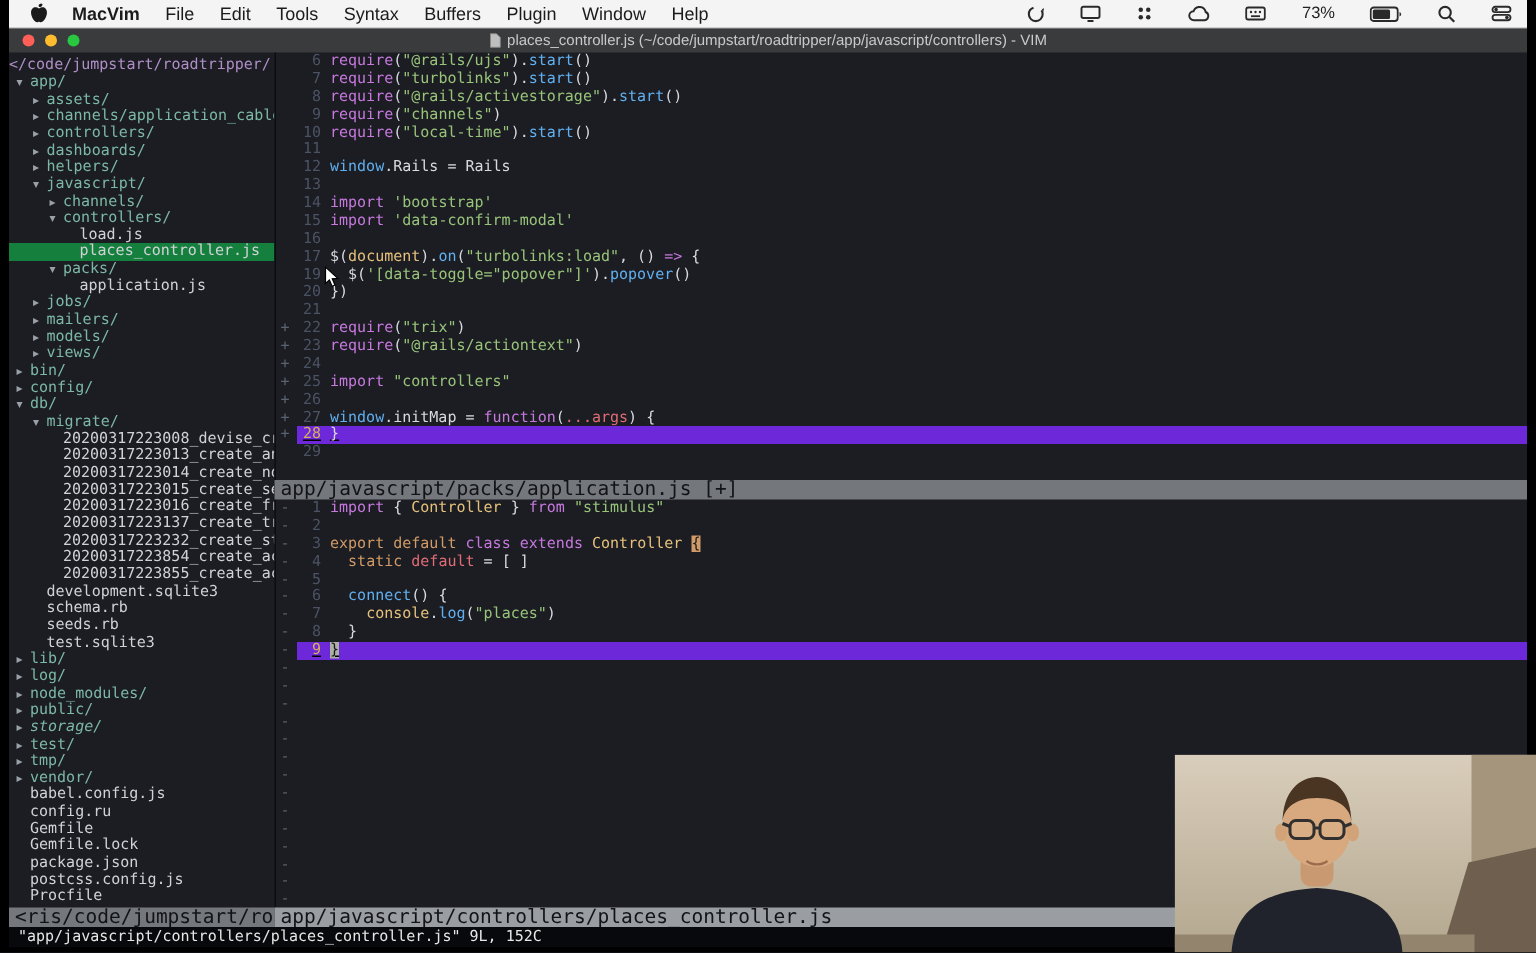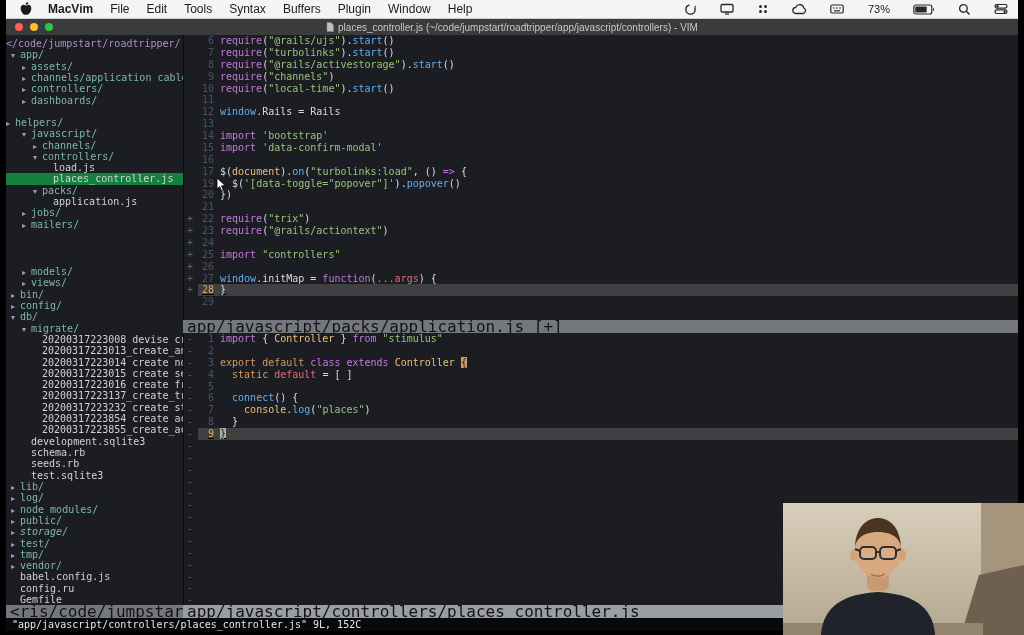--- a/index.html
+++ b/index.html
@@ -45,29 +45,29 @@
   .gutter{position:absolute;left:0;top:0;width:14px;height:100%;}
   .gmark{position:absolute;left:3px;width:11px;height:11.875px;line-height:11.875px;
     font-family:"DejaVu Sans Mono","Liberation Mono",monospace;font-size:10px;color:#5b6270;}
   .win{position:absolute;left:14px;right:0;}
   .win-top{top:0;height:285px;overflow:hidden;}
   .win-bottom{top:298px;bottom:0;overflow:hidden;}
   .code-row{height:11.875px;line-height:11.875px;display:flex;white-space:pre;
     font-family:"DejaVu Sans Mono","Liberation Mono",monospace;font-size:10px;}
   .code-row .lnum{width:16px;flex:none;text-align:right;padding-right:6px;color:#4b5363;}
   .code-row .code{white-space:pre;color:#d7dae0;}
-  .code-row.cur{background:#404040;text-decoration:underline;}
+  .code-row.cur{background:#6d28d9;text-decoration:underline;}
   .code-row.cur .lnum{color:#d8b05a;}
   .c-kw{color:#c678dd;} .c-str{color:#98c379;} .c-fn{color:#61afef;}
   .c-id{color:#e5c07b;} .c-arg{color:#e06c75;} .c-fg{color:#d7dae0;} .c-ex{color:#d19a66;}
   .c-match{background:#d19a66;color:#1b1d23;}
   .c-cursor{background:#aab0a2;color:#15171c;}
 
   .statusline{position:absolute;height:13px;line-height:13px;font-family:"DejaVu Sans Mono","Liberation Mono",monospace;
-    font-size:16px;color:#121317;padding-left:4px;box-sizing:border-box;overflow:hidden;white-space:pre;text-decoration:underline;}
+    font-size:13px;color:#121317;padding-left:4px;box-sizing:border-box;overflow:hidden;white-space:pre;}
   .sl-top{left:177px;right:0;top:320px;background:#74777c;}
   .sl-tree{left:0;width:177px;top:605px;background:#74777c;}
   .sl-bottom{left:177px;right:0;top:605px;background:#9a9da2;}
   .cmdline{position:absolute;left:0;right:0;top:618px;height:13px;line-height:13px;background:#08090c;
     color:#e6e6e6;font-family:"DejaVu Sans Mono","Liberation Mono",monospace;font-size:10px;padding-left:6px;white-space:pre;}
 
   
   .webcam{position:absolute;left:783px;top:503px;width:241px;height:132px;z-index:60;overflow:hidden;}
   .pointer{position:absolute;left:216px;top:177px;z-index:70;}
 </style>
@@ -167,31 +167,31 @@
   </div>
 
   <div class="nerdtree">
     <div class="tree-row root mono"><span class="rootlbl">&lt;/code/jumpstart/roadtripper/</span></div>
     <div>
         <div class="tree-row mono" style="padding-left: 5px;"><span class="arrow">▾</span><span class="dir">app/</span></div>
         <div class="tree-row mono" style="padding-left: 16px;"><span class="arrow">▸</span><span class="dir">assets/</span></div>
         <div class="tree-row mono" style="padding-left: 16px;"><span class="arrow">▸</span><span class="dir">channels/application_cable/</span></div>
         <div class="tree-row mono" style="padding-left: 16px;"><span class="arrow">▸</span><span class="dir">controllers/</span></div>
         <div class="tree-row mono" style="padding-left: 16px;"><span class="arrow">▸</span><span class="dir">dashboards/</span></div>
-        <div class="tree-row mono" style="padding-left: 0; margin-top: 11px;"><span class="arrow">▸</span><span class="dir">helpers/</span></div>
+        <div class="tree-row mono" style="padding-left: 16px;"><span class="arrow">▸</span><span class="dir">helpers/</span></div>
         <div class="tree-row mono" style="padding-left: 16px;"><span class="arrow">▾</span><span class="dir">javascript/</span></div>
         <div class="tree-row mono" style="padding-left: 27px;"><span class="arrow">▸</span><span class="dir">channels/</span></div>
         <div class="tree-row mono" style="padding-left: 27px;"><span class="arrow">▾</span><span class="dir">controllers/</span></div>
         <div class="tree-row mono" style="padding-left: 38px;"><span class="arrow"> </span><span class="file">load.js</span></div>
         <div class="tree-row mono sel" style="padding-left: 38px;"><span class="arrow"> </span><span class="file">places_controller.js</span></div>
         <div class="tree-row mono" style="padding-left: 27px;"><span class="arrow">▾</span><span class="dir">packs/</span></div>
         <div class="tree-row mono" style="padding-left: 38px;"><span class="arrow"> </span><span class="file">application.js</span></div>
         <div class="tree-row mono" style="padding-left: 16px;"><span class="arrow">▸</span><span class="dir">jobs/</span></div>
         <div class="tree-row mono" style="padding-left: 16px;"><span class="arrow">▸</span><span class="dir">mailers/</span></div>
-        <div class="tree-row mono" style="padding-left: 16px; margin-top: 36px;"><span class="arrow">▸</span><span class="dir">models/</span></div>
+        <div class="tree-row mono" style="padding-left: 16px;"><span class="arrow">▸</span><span class="dir">models/</span></div>
         <div class="tree-row mono" style="padding-left: 16px;"><span class="arrow">▸</span><span class="dir">views/</span></div>
         <div class="tree-row mono" style="padding-left: 5px;"><span class="arrow">▸</span><span class="dir">bin/</span></div>
         <div class="tree-row mono" style="padding-left: 5px;"><span class="arrow">▸</span><span class="dir">config/</span></div>
         <div class="tree-row mono" style="padding-left: 5px;"><span class="arrow">▾</span><span class="dir">db/</span></div>
         <div class="tree-row mono" style="padding-left: 16px;"><span class="arrow">▾</span><span class="dir">migrate/</span></div>
         <div class="tree-row mono" style="padding-left: 27px;"><span class="arrow"> </span><span class="file">20200317223008_devise_cre</span></div>
         <div class="tree-row mono" style="padding-left: 27px;"><span class="arrow"> </span><span class="file">20200317223013_create_ann</span></div>
         <div class="tree-row mono" style="padding-left: 27px;"><span class="arrow"> </span><span class="file">20200317223014_create_not</span></div>
         <div class="tree-row mono" style="padding-left: 27px;"><span class="arrow"> </span><span class="file">20200317223015_create_ser</span></div>
         <div class="tree-row mono" style="padding-left: 27px;"><span class="arrow"> </span><span class="file">20200317223016_create_fri</span></div>

